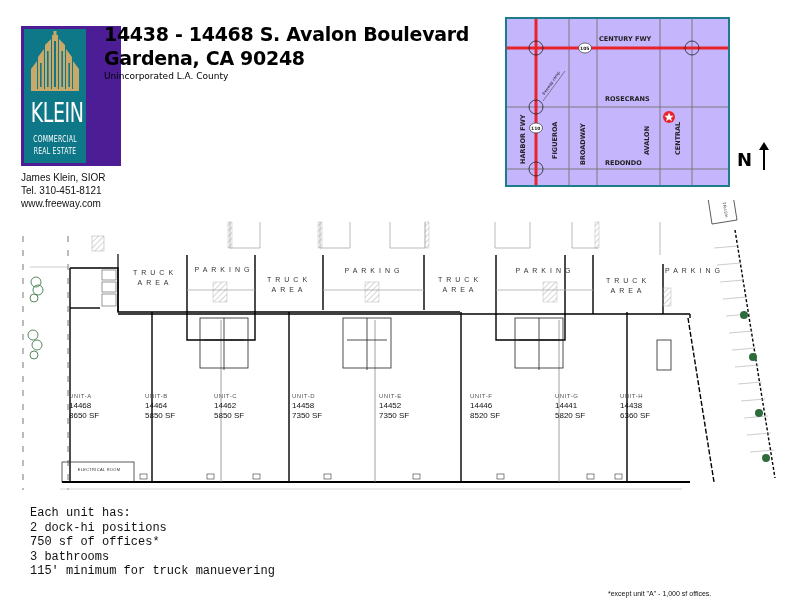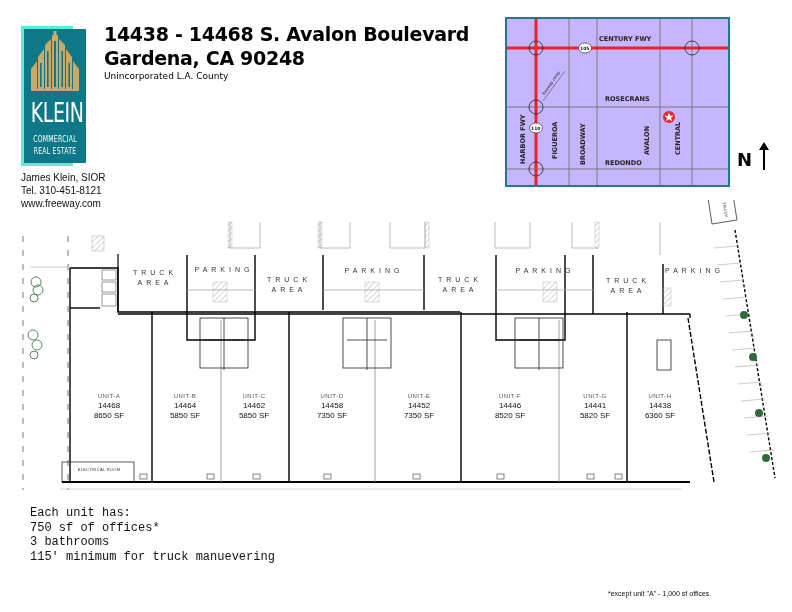--- a/index.html
+++ b/index.html
@@ -1,40 +1,40 @@
 <!DOCTYPE html>
 <html><head>
 <meta charset="utf-8">
 <style>
   html, body { margin: 0; padding: 0; background: #ffffff; }
   body { width: 792px; height: 612px; position: relative; overflow: hidden; font-family: "DejaVu Sans", sans-serif; color: #111; }
   .abs { position: absolute; }
 
   
-  .logo { left: 21px; top: 26px; width: 52px; height: 140px; background: #5eead4; }
+  .logo { left: 21px; top: 26px; width: 52px; height: 140px; background: #4c1d95; padding-left: 48px; }
   .logo-inner { position: absolute; left: 3px; top: 3px; width: 62px; height: 134px; background: #0e7788; }
   .logo-word { position: absolute; left: 0; width: 62px; text-align: center; color: #ffffff; font-family: "DejaVu Sans Condensed", "Liberation Sans Narrow", "Liberation Sans", sans-serif; }
   .logo-klein { top: 68px; font-size: 27px; letter-spacing: -0.5px; transform: scaleX(0.78); font-weight: 300; }
   .logo-sub { font-size: 8px; letter-spacing: 0.3px; transform: scaleX(0.85); }
 
   .contact { left: 21px; top: 171px; font-family: "Liberation Sans", sans-serif; font-size: 10px; line-height: 13px; color: #111; }
 
   .title { left: 104px; top: 22px; font-family: "DejaVu Sans", sans-serif; font-weight: bold; font-size: 19px; line-height: 24px; letter-spacing: -0.3px; color: #000; }
   .subtitle { left: 104px; top: 71px; font-family: "DejaVu Sans", sans-serif; font-weight: normal; font-size: 9px; color: #000; }
 
   
   .map { left: 505px; top: 17px; width: 225px; height: 170px; background: #c4b5fd; border: 2px solid #1c7c8c; box-sizing: border-box; overflow: hidden; }
   .road-label { position: absolute; font-family: "DejaVu Sans", sans-serif; font-weight: bold; font-size: 6.5px; color: #222; white-space: nowrap; }
   .vert { transform: rotate(-90deg); transform-origin: left top; }
 
   .north { left: 737px; top: 142px; font-family: "DejaVu Sans", sans-serif; font-weight: bold; font-size: 18px; color: #000; }
 
   
   .plan { left: 0; top: 200px; width: 792px; height: 290px; }
-  .unit-label { position: absolute; text-align: center; font-family: "Liberation Sans", sans-serif; line-height: 10px; width: 80px; }
+  .unit-label { position: absolute; font-family: "Liberation Sans", sans-serif; line-height: 10px; width: 80px; }
   .unit-label .u { font-size: 6px; color: #555; letter-spacing: 0.5px; }
   .unit-label .n { font-size: 8px; color: #111; }
   .unit-label .s { font-size: 8px; color: #111; }
   .area-label { position: absolute; font-family: "Liberation Sans", sans-serif; font-size: 7px; letter-spacing: 4px; color: #333; text-align: center; line-height: 10px; }
 
   
   .notes { left: 30px; top: 506px; font-family: Liberation Mono, monospace; font-size: 12px; line-height: 14.5px; color: #111; }
   .footnote { left: 608px; top: 590px; font-family: "Liberation Sans", sans-serif; font-size: 7px; color: #111; }
 </style>
 </head>
@@ -330,17 +330,18 @@
   </div>
   <div class="unit-label" style="left:620px;top:191px;">
     <div class="u">UNIT-H</div>
       <div class="n">14438</div>
       <div class="s">6360 SF</div>
   </div>
 </div>
 
 <div class="abs notes">
   <div>Each unit has:</div>
+  <div>2 dock-hi positions</div>
   <div>750 sf of offices*</div>
   <div>3 bathrooms</div>
   <div>115' minimum for truck manuevering</div>
 </div>
 <div class="abs footnote">*except unit "A"  - 1,000 sf offices.</div>
 
 </body></html>

